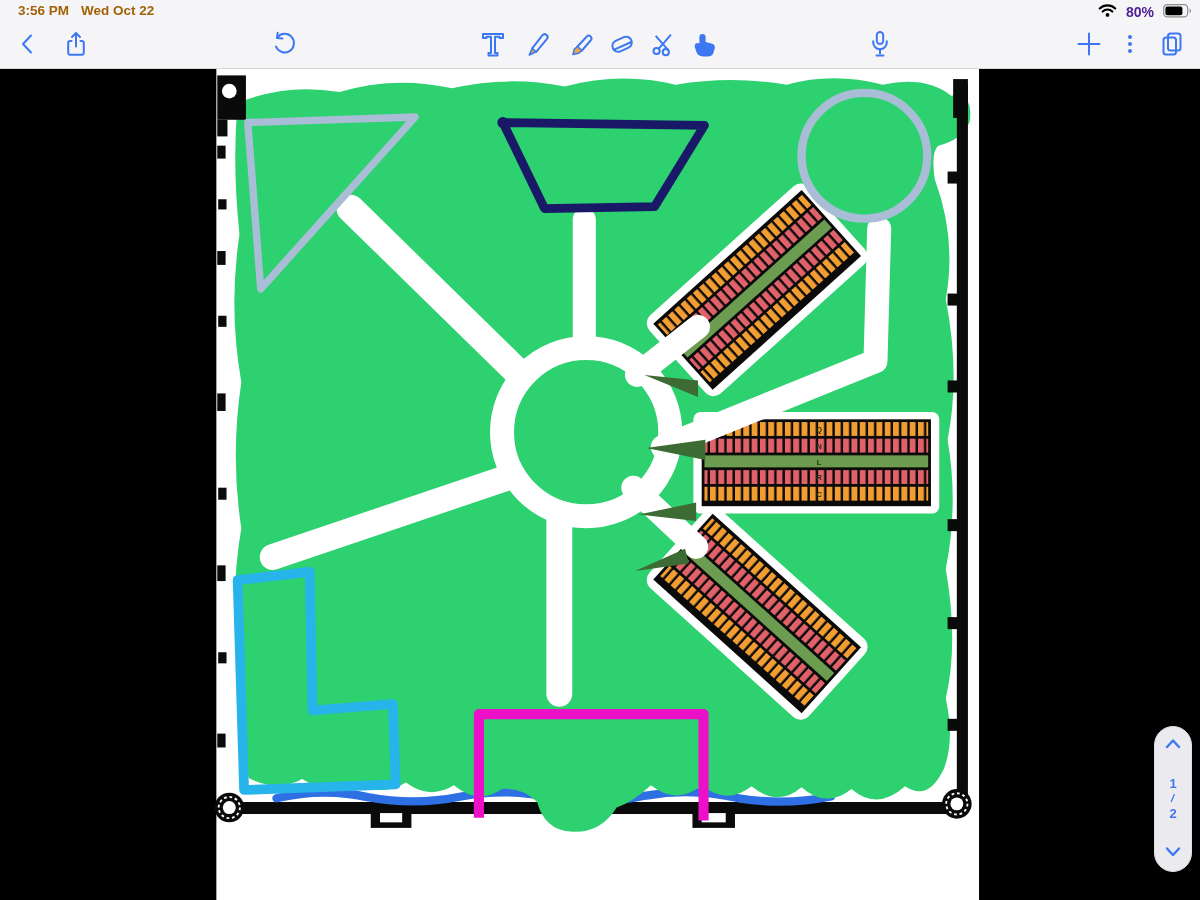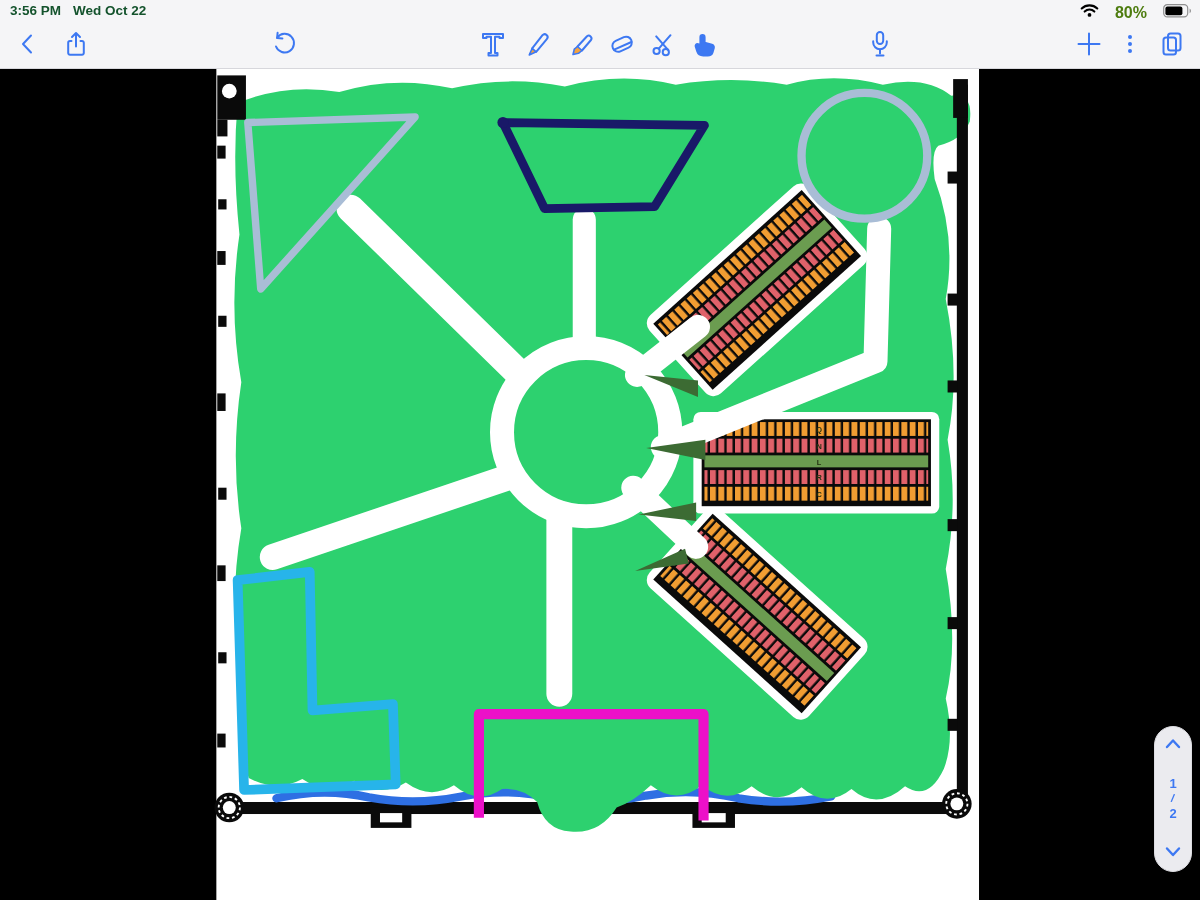--- a/index.html
+++ b/index.html
@@ -1,22 +1,22 @@
 <!DOCTYPE html>
 <html style="--toolbar-blue: #3d78f2; --tool-tip-orange: #f5a23c; --marker-green: #2dd16f; --shape-gray: #a9bdd6; --shape-navy: #191968; --shape-cyan: #27b4ea; --shape-magenta: #ec10c8; --road-white: #ffffff; --plot-orange: #f19d32; --plot-red: #e0616a; --plot-path-green: #6b9c50; --tree-green: #3c6b33; --water-blue: #2e6fe3; --ink-black: #0a0a0a; --page-white: #ffffff;"><head>
 <meta charset="utf-8">
 <style>
   html,body{margin:0;padding:0;background:#000;}
   body{width:1200px;height:900px;position:relative;overflow:hidden;
        font-family:"Liberation Sans","DejaVu Sans",sans-serif;-webkit-font-smoothing:antialiased;}
   
   .chrome{position:absolute;left:0;top:0;width:1200px;height:68px;background:#f5f5f7;border-bottom:1px solid #d7d7dc;z-index:5;}
   .statusbar{position:absolute;left:0;top:0;width:1200px;height:24px;}
-  .status-left{position:absolute;left:10px;top:3px;font-size:13.5px;font-weight:700;color:#14532d;display:flex;gap:12px;}
-  .status-right{position:absolute;right:8px;top:3px;display:flex;align-items:center;gap:16px;font-size:16px;font-weight:700;color:#4d7c0f;}
+  .status-left{position:absolute;left:18px;top:3px;font-size:13.5px;font-weight:700;color:#a16207;display:flex;gap:12px;}
+  .status-right{position:absolute;right:8px;top:3px;display:flex;align-items:center;gap:9px;font-size:14px;font-weight:700;color:#4c1d95;}
   .toolbar{position:absolute;left:0;top:24px;width:1200px;height:43px;}
   .tbtn{position:absolute;top:2px;width:32px;height:36px;display:flex;align-items:center;justify-content:center;border:none;background:transparent;padding:0;cursor:pointer;}
   .tbtn svg{display:block;}
   .ic{stroke:var(--toolbar-blue,#3d78f2);stroke-width:2;fill:none;stroke-linecap:round;stroke-linejoin:round;}
   .icf{fill:var(--toolbar-blue,#3d78f2);stroke:none;}
   .hand{fill:none;}
   .selected .hand{fill:var(--toolbar-blue,#3d78f2);}
   
   .canvas-wrap{position:absolute;left:0;top:68px;width:1200px;height:832px;background:#000;}
   .canvas-wrap svg{position:absolute;left:0;top:0;}

